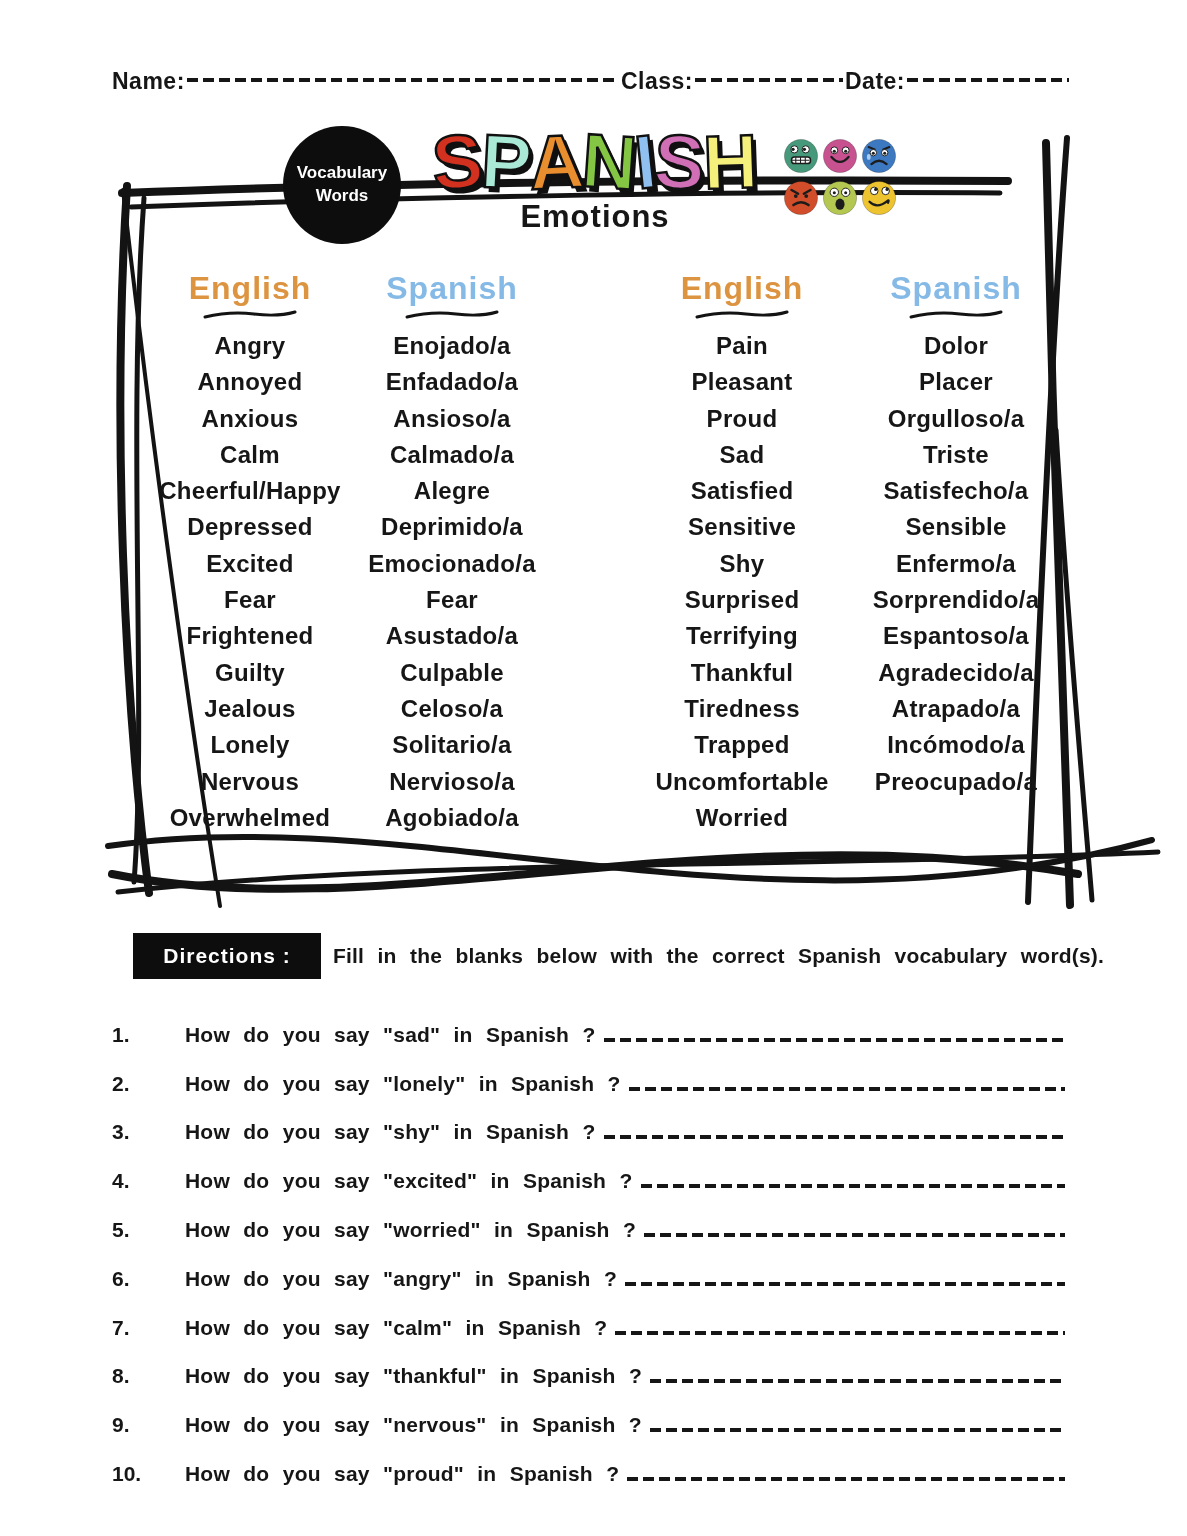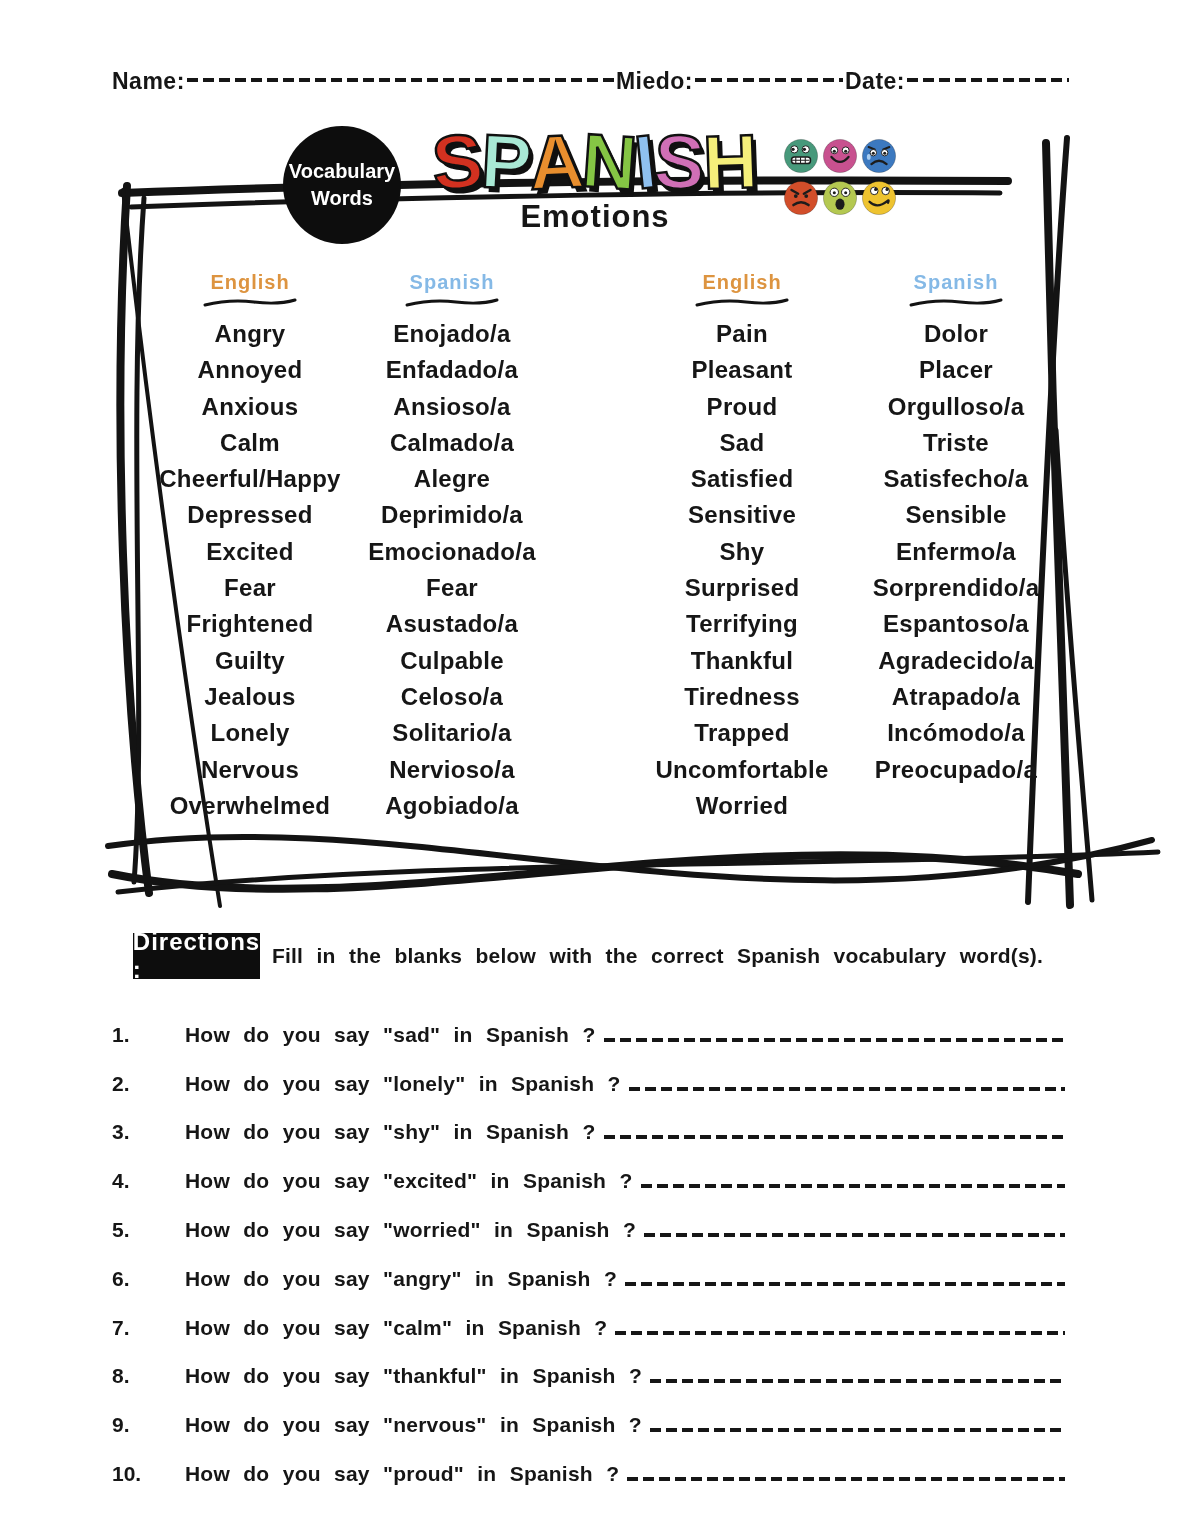--- a/index.html
+++ b/index.html
@@ -16,21 +16,21 @@
   }
   .blank{
     display:inline-block;height:4px;margin:0 2px 3px 2px;
     background:repeating-linear-gradient(90deg,#161616 0 11px,transparent 11px 16px);
   }
   .blank.grow{flex:1 1 auto;}
   
   .badge{
     position:absolute;left:283px;top:126px;width:118px;height:118px;border-radius:50%;
     background:#0d0d0d;display:flex;flex-direction:column;align-items:center;justify-content:center;
-    color:#fff;font-size:20px;font-weight:700;line-height:1.35;text-align:center;
+    color:#fff;font-size:17px;font-weight:700;line-height:1.35;text-align:center;
   }
   .title-word{
     position:absolute;left:410px;top:112px;width:370px;height:100px;
     display:flex;justify-content:center;align-items:center;
   }
   .title-word .letter{
     font-size:76px;font-weight:800;line-height:1;display:inline-block;
     -webkit-text-stroke:2.5px #101010;
     text-shadow:4px 5px 0 #101010;
     margin:0 -1px;
@@ -41,56 +41,56 @@
   }
   .emoji-grid{
     position:absolute;left:783px;top:138px;width:116px;height:100px;
     display:grid;grid-template-columns:repeat(3,36px);grid-auto-rows:36px;gap:6px 3px;
   }
   .emoji-grid svg{display:block;}
   
   .doodle{position:absolute;left:0;top:0;pointer-events:none;}
   
   .vcol{position:absolute;top:272px;text-align:center;}
-  .vcol .vhead{font-size:20px;font-weight:800;letter-spacing:1px;line-height:1;}
+  .vcol .vhead{font-size:32px;font-weight:800;letter-spacing:1px;line-height:1;}
   .vcol .swoosh{display:block;margin:4px auto 8px auto;}
   .vcol .vword{font-size:24px;font-weight:700;line-height:36.3px;white-space:nowrap;letter-spacing:.3px;}
   .col-0{left:148px;width:204px;}
   .col-1{left:350px;width:204px;}
   .col-2{left:638px;width:208px;}
   .col-3{left:852px;width:208px;}
   
   .directions{
     position:absolute;left:133px;right:118px;top:932px;height:48px;
     display:flex;align-items:center;
   }
   .dir-box{
-    background:#0d0d0d;color:#fff;width:127px;height:46px;flex:0 0 auto;
+    background:#0d0d0d;color:#fff;width:188px;height:46px;flex:0 0 auto;
     display:flex;align-items:center;justify-content:center;
-    font-size:24px;font-weight:700;letter-spacing:1px;
+    font-size:21px;font-weight:700;letter-spacing:1px;
   }
   .dir-text{
     margin-left:12px;font-size:21px;font-weight:700;word-spacing:.35em;letter-spacing:.2px;white-space:nowrap;
   }
   
   .questions{position:absolute;left:112px;right:120px;top:998px;}
   .qrow{display:flex;align-items:flex-end;height:48.8px;}
   .qnum{flex:0 0 73px;font-size:21px;font-weight:700;}
   .qtext{flex:0 0 auto;font-size:21px;font-weight:700;word-spacing:.35em;letter-spacing:.2px;white-space:nowrap;}
   .qrow .blank{margin-left:8px;margin-bottom:5px;}
 </style>
 </head>
 <body>
 
 <div class="page">
 
   <div class="name-line">
     <span>Name:</span>
     <span class="blank grow"></span>
-    <span>Miedo:</span>
+    <span>Class:</span>
     <span class="blank" style="width:148px;"></span>
     <span>Date:</span>
     <span class="blank" style="width:162px;"></span>
   </div>
 
   <svg class="doodle" width="1187" height="1536" viewBox="0 0 1187 1536">
     <g fill="none" stroke="#131313" stroke-linecap="round">
 
       <path d="M122,193 C400,182 750,179 1008,181" stroke-width="8"></path>
       <path d="M131,207 C420,196 760,191 1000,193" stroke-width="5"></path>

